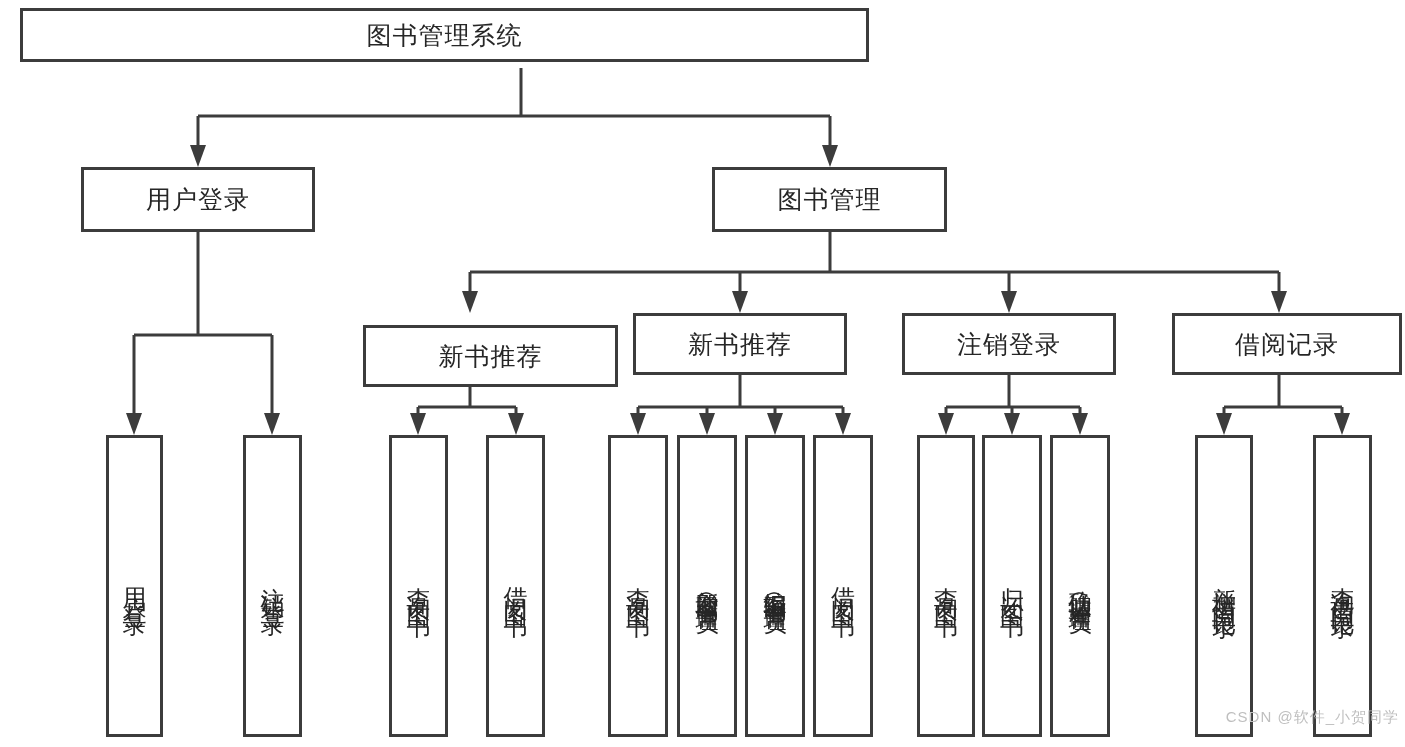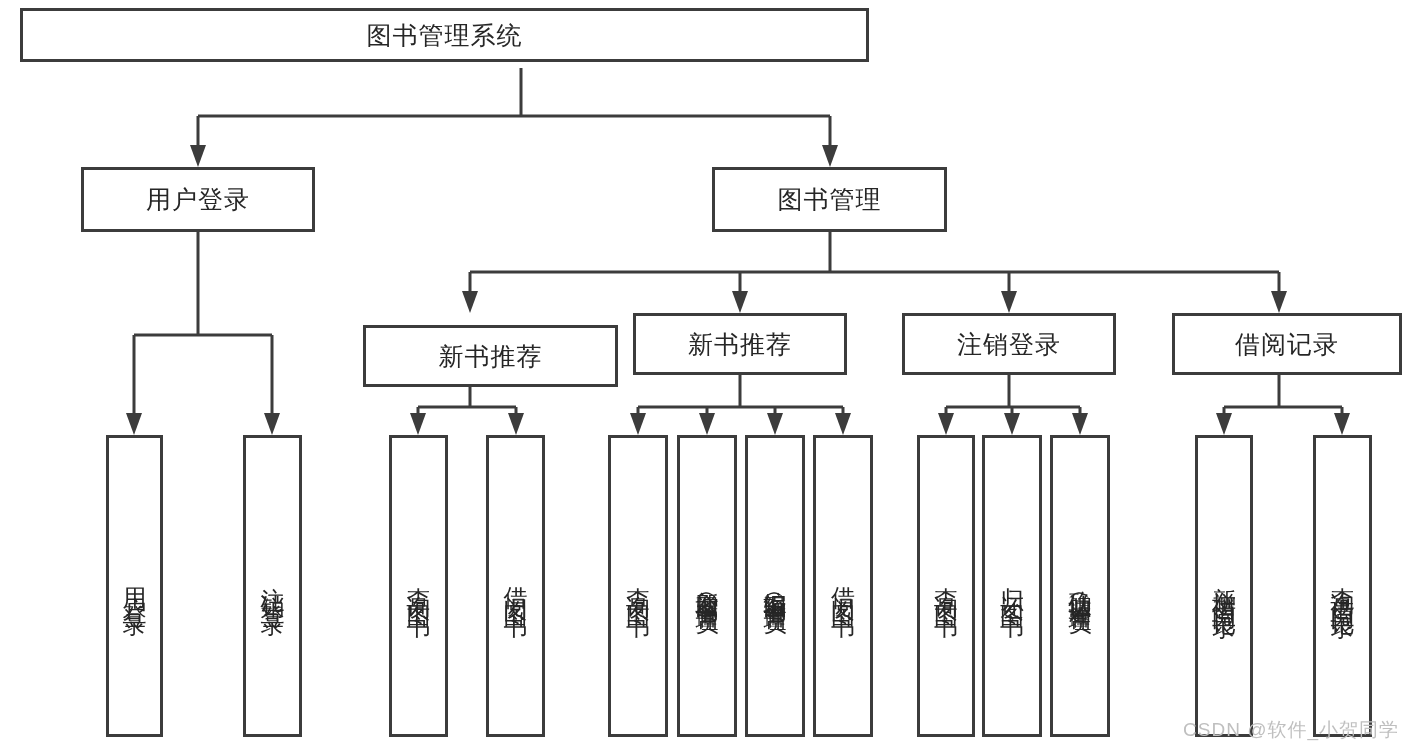--- a/index.html
+++ b/index.html
@@ -24,22 +24,22 @@
     position:absolute;z-index:2;box-sizing:border-box;
     border:3px solid var(--line,#3c3c3c);background:#fff;
     display:flex;align-items:center;justify-content:center;
     writing-mode:vertical-rl;text-orientation:mixed;
     font-size:24px;line-height:1;color:var(--text,#262626);
     letter-spacing:9px;
   }
   .vnode.med{letter-spacing:6px;}
   .vnode.tight{letter-spacing:3px;font-size:23px;}
   #watermark{
-    position:absolute;right:6px;bottom:4px;z-index:3;
-    font-size:19px;color:var(--wm,#bfbfbf);letter-spacing:1px;
+    position:absolute;right:6px;bottom:20px;z-index:3;
+    font-size:15px;color:var(--wm,#bfbfbf);letter-spacing:1px;
     white-space:nowrap;
     text-align:right;
   }
 </style>
 </head>
 <body>
 
 <div id="stage" style="--line: #3c3c3c; --text: #262626; --bg: #ffffff; --wm: #bfbfbf;">
 
   <svg id="wires" width="1405" height="747">

